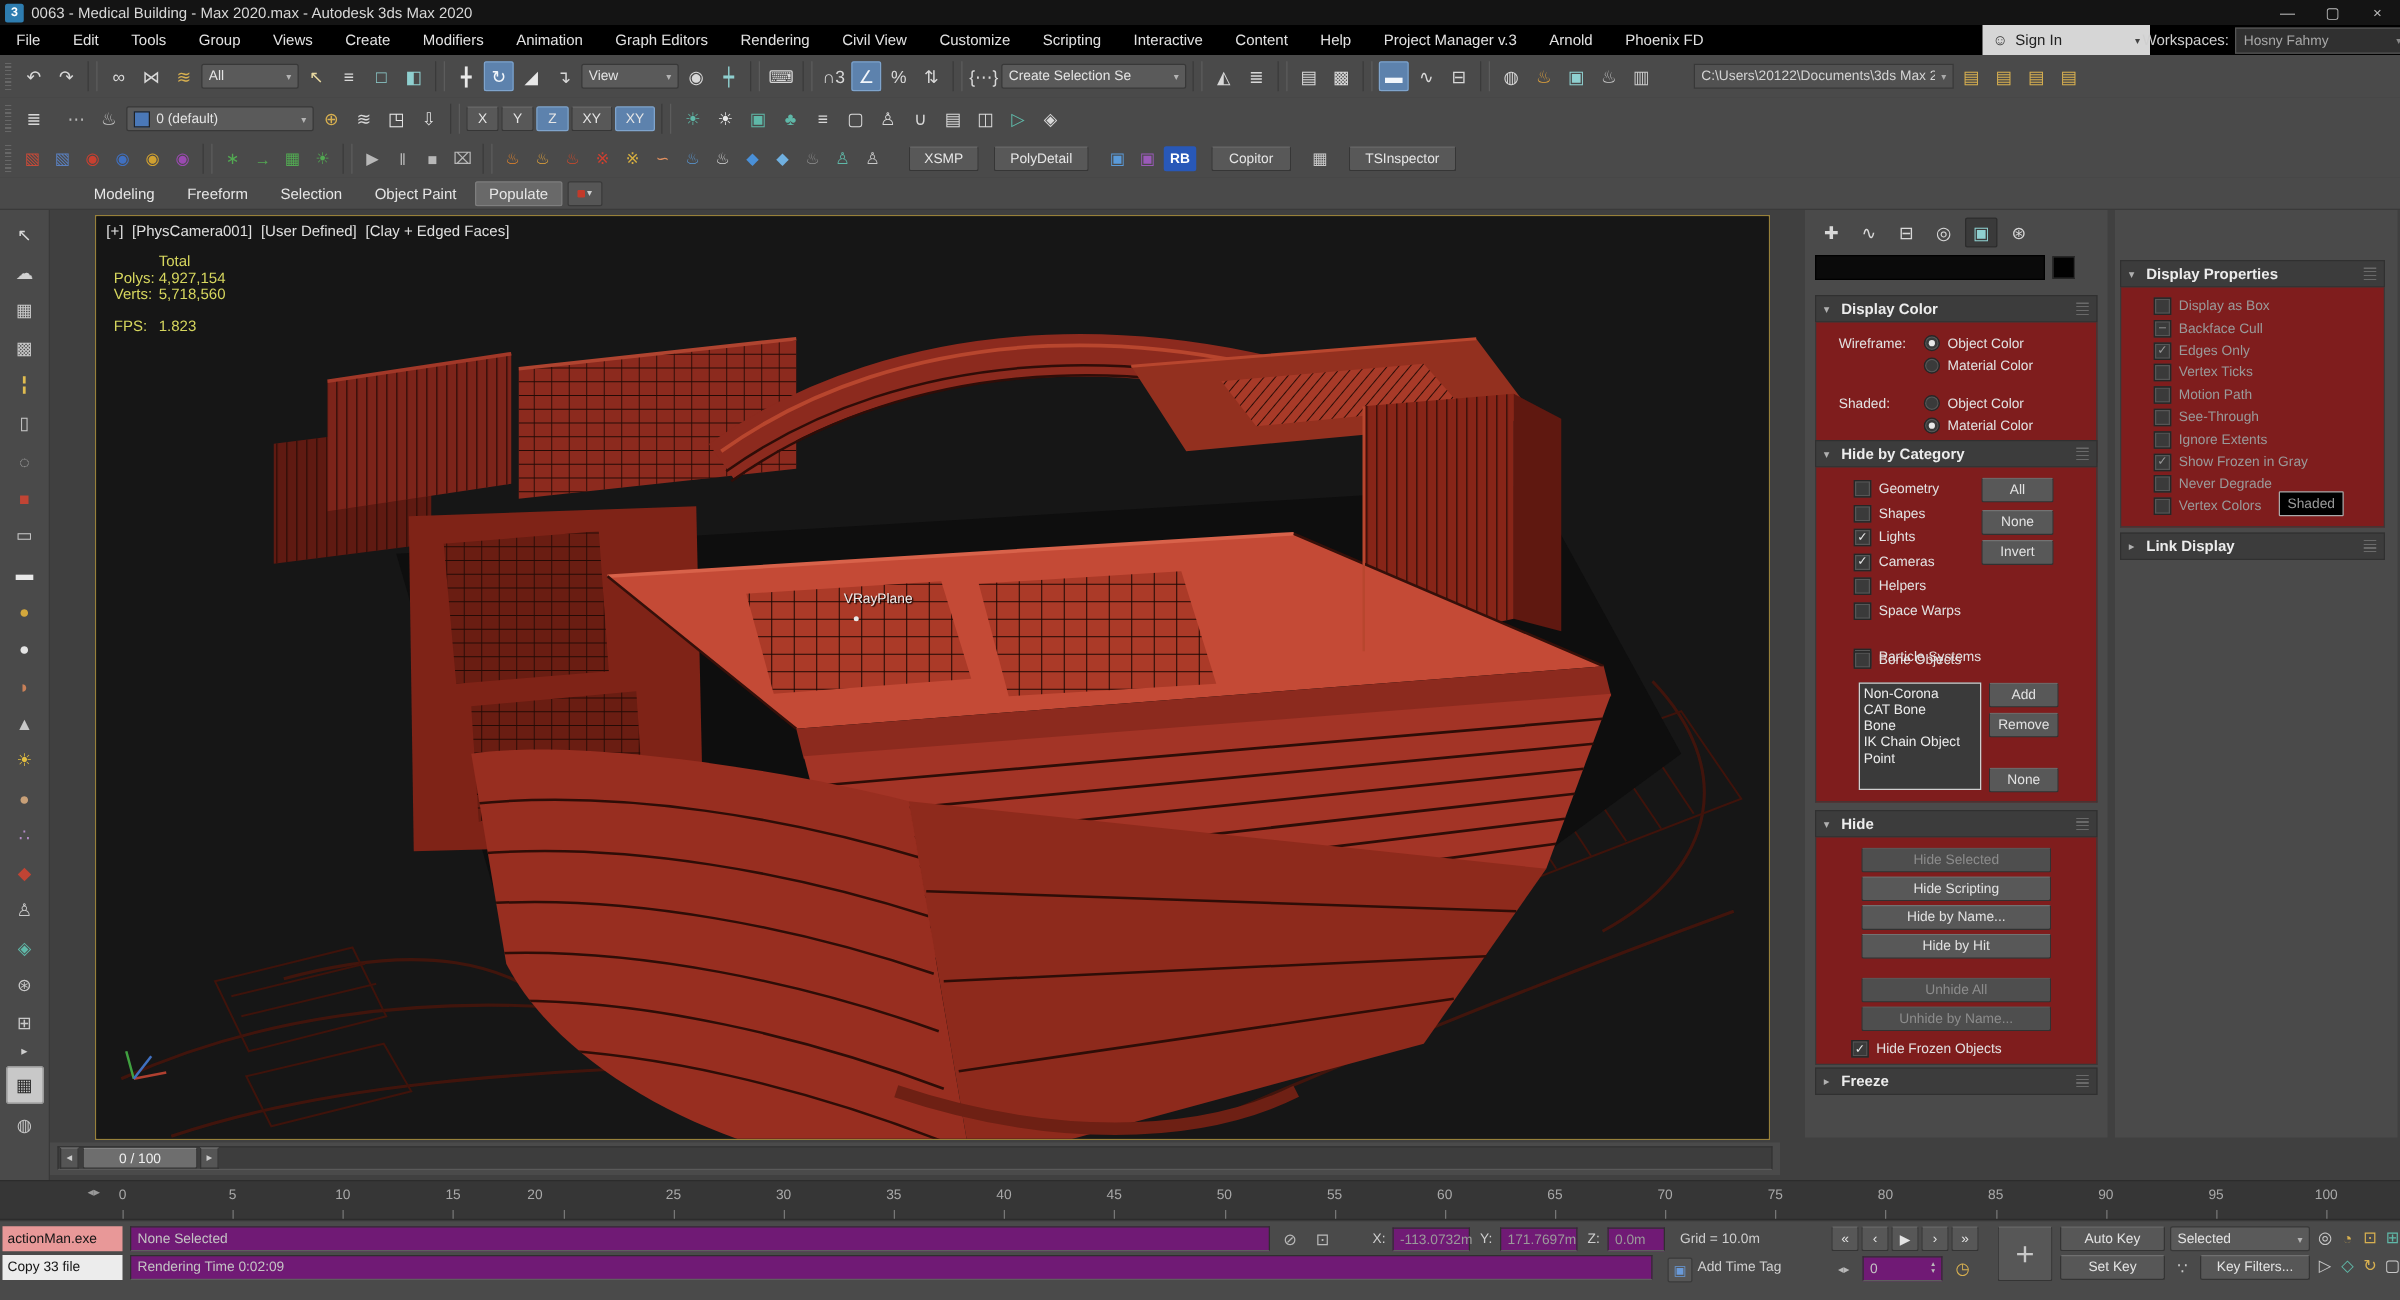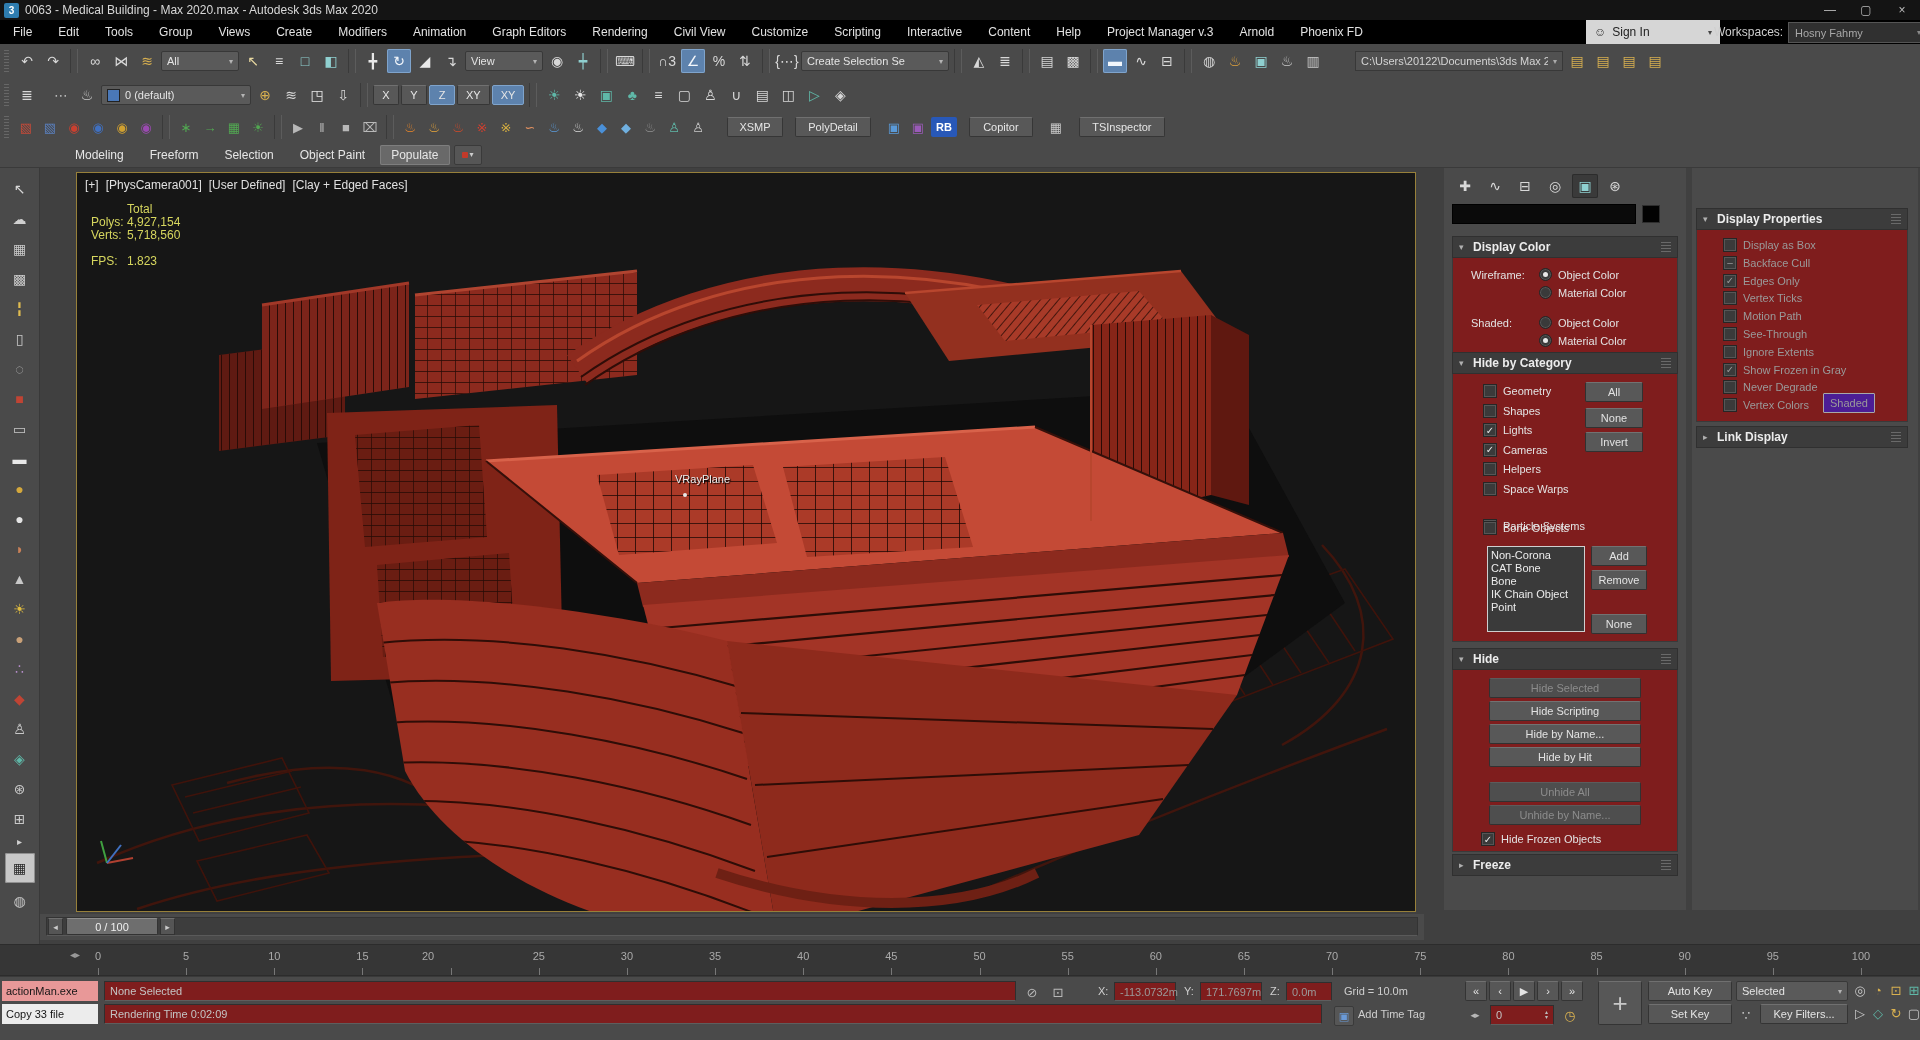--- a/index.html
+++ b/index.html
@@ -80,21 +80,21 @@
              border-top-color:#8e8e8e;border-radius:2px;color:#f0f0f0;font-size:11px;display:flex;align-items:center;
              justify-content:center;box-sizing:border-box;}
   .ruler{left:0;top:944px;width:1920px;height:30px;background:#363636;border-top:1px solid #2c2c2c;border-bottom:1px solid #2c2c2c;}
   .tick-label{position:absolute;top:5px;transform:translateX(-50%);color:#aaa;font-size:11px;}
   .tick-mark{position:absolute;bottom:0;width:1px;height:7px;background:#777;}
   .ruler-handle{position:absolute;left:70px;top:4px;color:#999;font-size:10px;}
   
   .statusbar{left:0;top:976px;width:1920px;height:64px;background:#4a4a4a;border-top:1px solid #393939;}
   .lst1{left:2px;top:4px;width:96px;height:20px;background:#e89898;color:#151515;font-size:11px;line-height:20px;padding-left:4px;box-sizing:border-box;}
   .lst2{left:2px;top:27px;width:96px;height:20px;background:#ececec;color:#151515;font-size:11px;line-height:20px;padding-left:4px;box-sizing:border-box;}
-  .sunken{background:#7f1d1d;border:1px solid #2f2f2f;border-bottom-color:#5e5e5e;color:#c4c4c4;font-size:11px;
+  .sunken{background:#701a75;border:1px solid #2f2f2f;border-bottom-color:#5e5e5e;color:#c4c4c4;font-size:11px;
           display:flex;align-items:center;padding:0 5px;box-sizing:border-box;}
   .slabel{color:#cfcfcf;font-size:11px;}
   .sbtn{background:#575757;border:1px solid #343434;border-top-color:#707070;border-radius:2px;color:#e4e4e4;
         font-size:11px;display:flex;align-items:center;justify-content:center;box-sizing:border-box;}
   .sico{display:flex;align-items:center;justify-content:center;font-size:13px;}
   .spin{display:flex;flex-direction:column;font-size:6px;color:#bbb;line-height:5px;margin-left:auto;}
   
   .cmdpanel{left:1444px;top:168px;width:242px;height:742px;background:#4a4a4a;}
   .disppanel{left:1692px;top:168px;width:226px;height:742px;background:#4a4a4a;}
   .ptabs{position:absolute;left:8px;top:6px;display:flex;gap:4px;}
@@ -115,21 +115,21 @@
   .cb.dis{color:#999;}
   .radio{width:11px;height:11px;border-radius:50%;background:#3a3a3a;border:1px solid #262626;box-shadow:inset 0 0 0 1px #565656;
          display:flex;align-items:center;justify-content:center;flex:none;}
   .rdot{width:5px;height:5px;border-radius:50%;background:#e8e8e8;}
   .pbtn{position:absolute;background:#585858;border:1px solid #313131;border-top-color:#727272;border-radius:2px;
         color:#e2e2e2;font-size:11px;display:flex;align-items:center;justify-content:center;box-sizing:border-box;}
   .pbtn.dis{color:#8c8c8c;background:#4e4e4e;border-top-color:#5c5c5c;}
   .listbox{position:absolute;background:#3a3a3a;border:1px solid #cfcfcf;color:#ececec;font-size:11px;
            line-height:13px;padding:2px 3px;box-sizing:border-box;}
   .shadedbtn{position:absolute;border:1px solid #a8a8a8;border-radius:1px;color:#9a9a9a;font-size:11px;
-             display:flex;align-items:center;justify-content:center;background:#4c1d95;box-sizing:border-box;}
+             display:flex;align-items:center;justify-content:center;background:#000000;box-sizing:border-box;}
   .dplabel{color:#9a9a9a;}
 </style>
 </head>
 <body>
 
 <div class="screen">
 
   <div class="abs titlebar">
     <span class="appicon">3</span>
     <span class="wtitle">0063 - Medical Building - Max 2020.max - Autodesk 3ds Max 2020</span>

